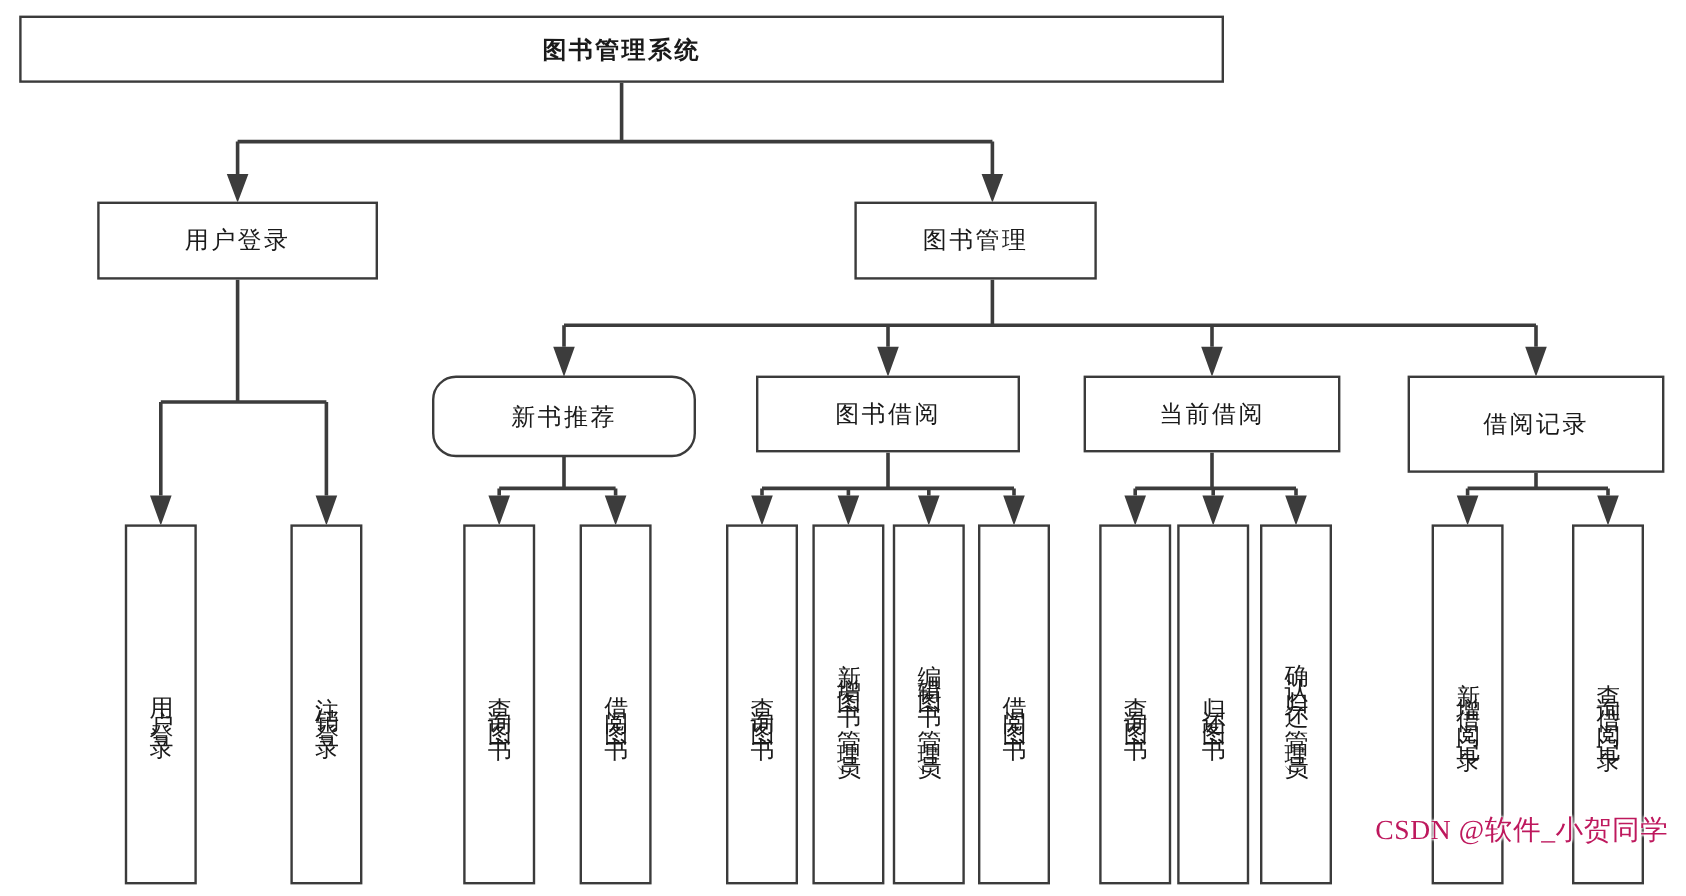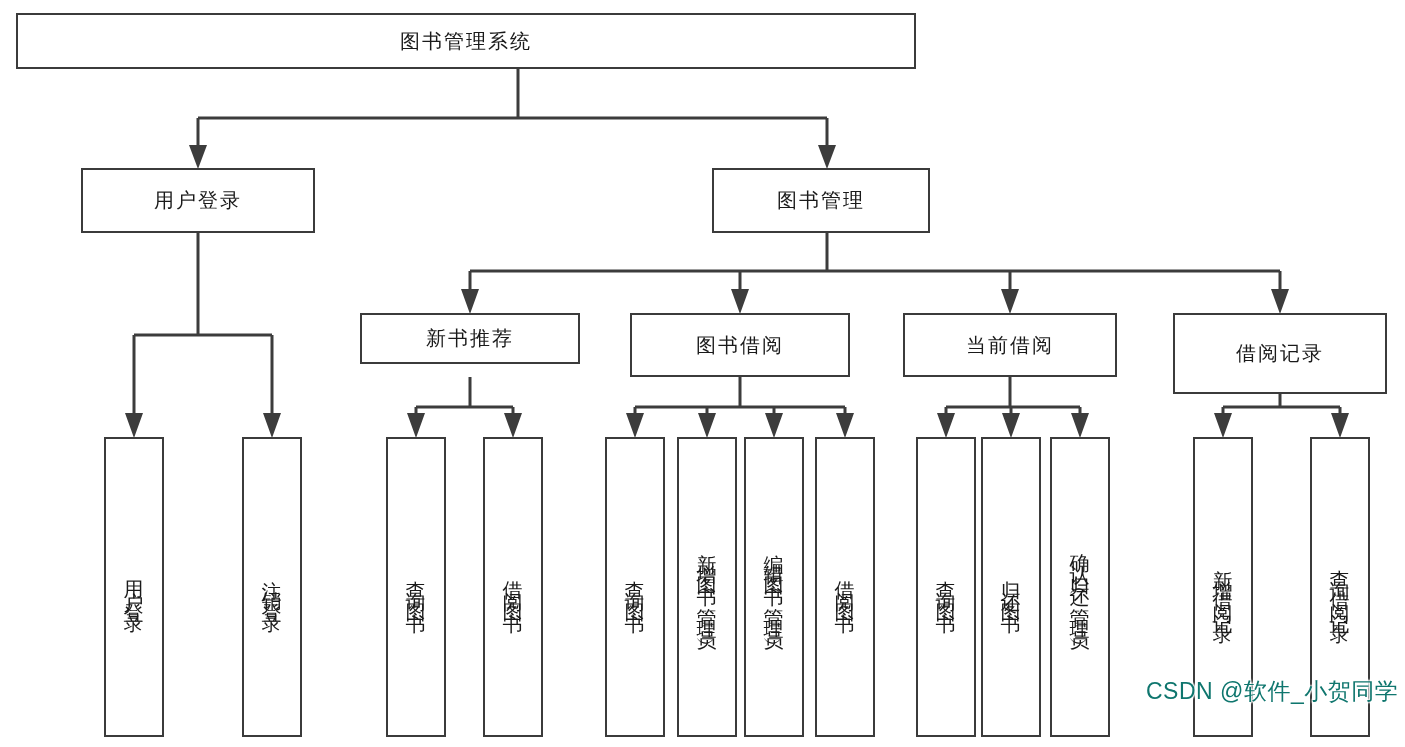--- a/index.html
+++ b/index.html
@@ -15,47 +15,48 @@
     border:2.5px solid #3b3b3b; color:#1a1a1a;
     display:flex; align-items:center; justify-content:center;
     font-size:20px; letter-spacing:2px; white-space:nowrap;
   }
   .vbox {
     writing-mode:vertical-lr; text-orientation:mixed;
     font-size:20px; letter-spacing:11px; line-height:1;
     white-space:normal;
   }
   
-  .b-root            { left:16px;   top:13px;  width:900px; height:56px; }
+  .b-root            { left:16px;   top:13px;  width:1004px; height:56px;font-weight:bold; }
   .b-user-login      { left:81px;   top:168px; width:234px;  height:65px; }
-  .b-book-management { left:712px;  top:168px; width:218px;  height:65px; }
-  .b-new-book        { left:360px;  top:313px; width:220px;  height:51px; }
+  .b-book-management { left:712px;  top:168px; width:202px;  height:65px; }
+  .b-new-book        { left:360px;  top:313px; width:220px;  height:68px;border-radius:20px; }
   .b-book-borrow     { left:630px;  top:313px; width:220px;  height:64px; }
   .b-current-borrow  { left:903px;  top:313px; width:214px;  height:64px; }
   .b-borrow-records  { left:1173px; top:313px; width:214px;  height:81px; }
   
   .leaf { top:437px; width:60px; height:300px; }
   .b-login       { left:104px; }
   .b-logout      { left:242px; }
   .b-nb-query    { left:386px; }
   .b-nb-borrow   { left:483px; }
   .b-bb-query    { left:605px; }
   .b-bb-add      { left:677px; }
   .b-bb-edit     { left:744px; }
   .b-bb-borrow   { left:815px; }
   .b-cb-query    { left:916px; }
   .b-cb-return   { left:981px; }
   .b-cb-confirm  { left:1050px; }
   .b-br-add      { left:1193px; }
   .b-br-query    { left:1310px; }
   .watermark {
     position:absolute; left:1146px; top:676px;
-    font-size:23px; letter-spacing:0.5px; color:#0f766e;
+    font-size:23px; letter-spacing:0.5px; color:#be185d;
     text-shadow:1px 1px 2px #ffffff, -1px -1px 2px #ffffff, 1px -1px 2px #ffffff, -1px 1px 2px #ffffff;
     white-space:nowrap;
+    font-family:Liberation Serif, serif;
   }
 </style>
 </head>
 <body>
 
 <div class="stage">
 
   <svg class="wires" viewBox="0 0 1405 747" xmlns="http://www.w3.org/2000/svg" aria-hidden="true">
     <path class="wire" d="M518 69 V118 M198 118 H827 M198 118 V146 M827 118 V146"></path>
     <path class="wire" d="M198 233 V335 M134 335 H272 M134 335 V413 M272 335 V413"></path>

